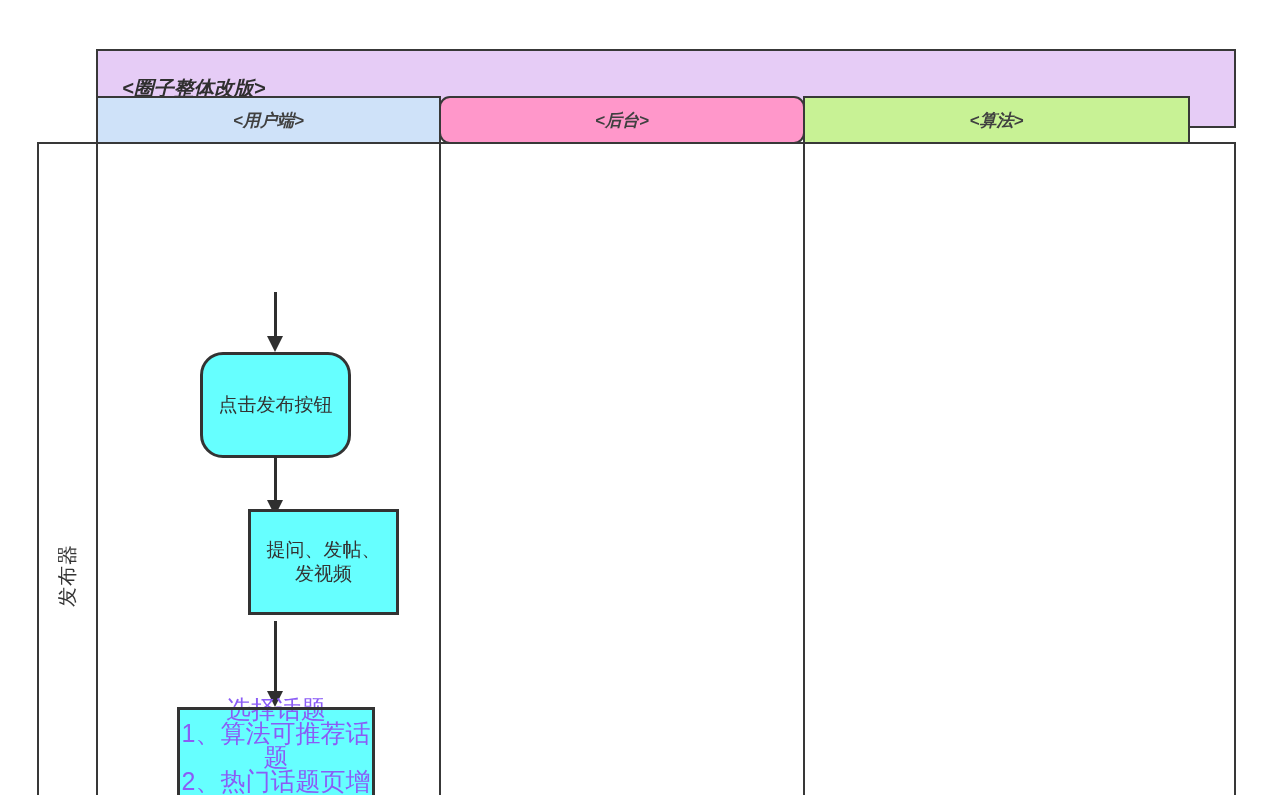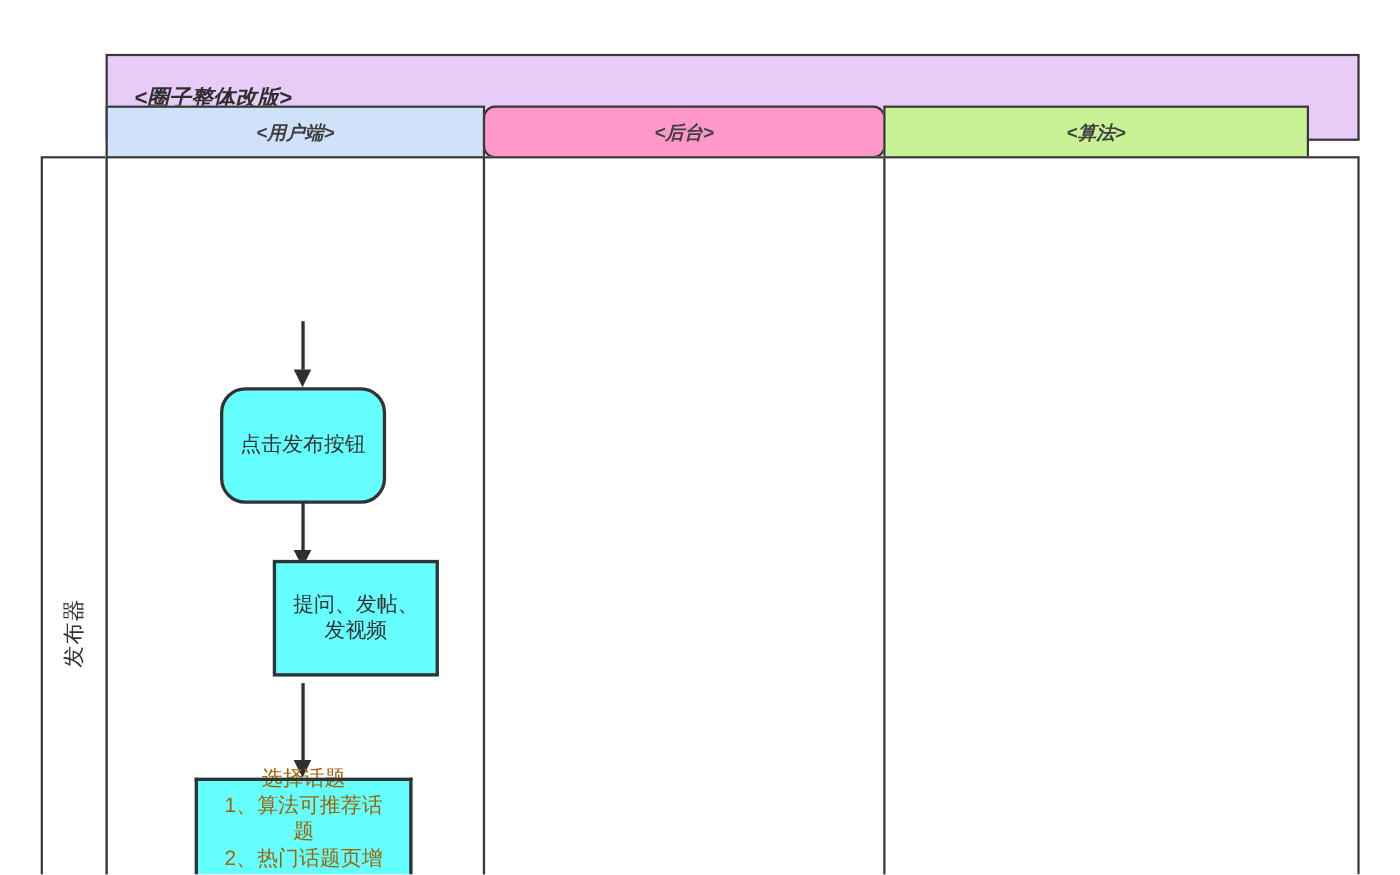--- a/index.html
+++ b/index.html
@@ -40,21 +40,21 @@
   .start-node{
     left:201px;top:217px;width:148px;height:77px;border-radius:38px;
     background:#a5e642;font-size:15px;
   }
   .process{background:#66ffff;font-size:19px;line-height:24px;}
   .step1{left:200px;top:352px;width:151px;height:106px;border-radius:23px;}
   .step2{left:200px;top:509px;width:151px;height:106px;margin-left:48px;}
   .step3{left:177px;top:707px;width:198px;height:112px;border-top:none;z-index:1;}
   .step3-text{
     position:absolute;left:177px;top:697px;width:198px;z-index:2;
-    font-size:19px;line-height:24px;text-align:center;color:#a16207;
+    font-size:25px;line-height:24px;text-align:center;color:#8b5cf6;
   }
   .step3-topline{position:absolute;left:177px;top:707px;width:198px;height:3px;background:#333;z-index:3;}
   .arrow{position:absolute;}
   .arrow .shaft{position:absolute;left:0;top:0;width:3px;background:#2f2f2f;}
   .arrow .head{
     position:absolute;left:-7px;width:0;height:0;
     border-left:8px solid transparent;border-right:8px solid transparent;
     border-top:16px solid #2f2f2f;
   }
   .arrow1{left:274px;top:292px;}  .arrow1 .shaft{height:44px;} .arrow1 .head{top:44px;}

